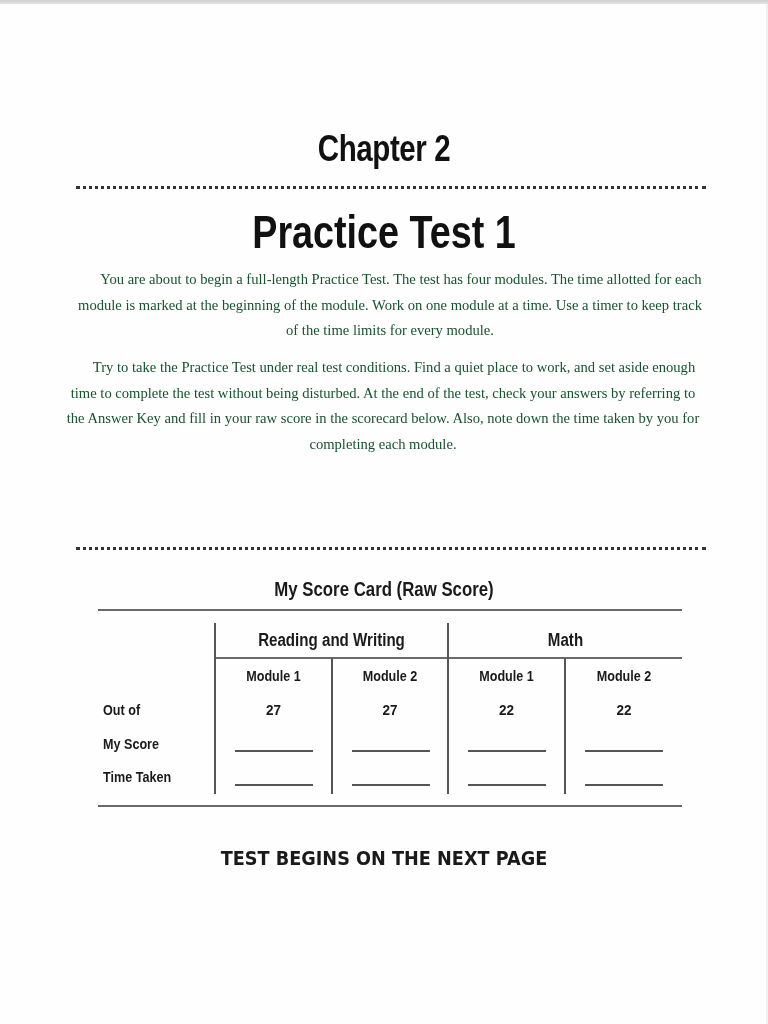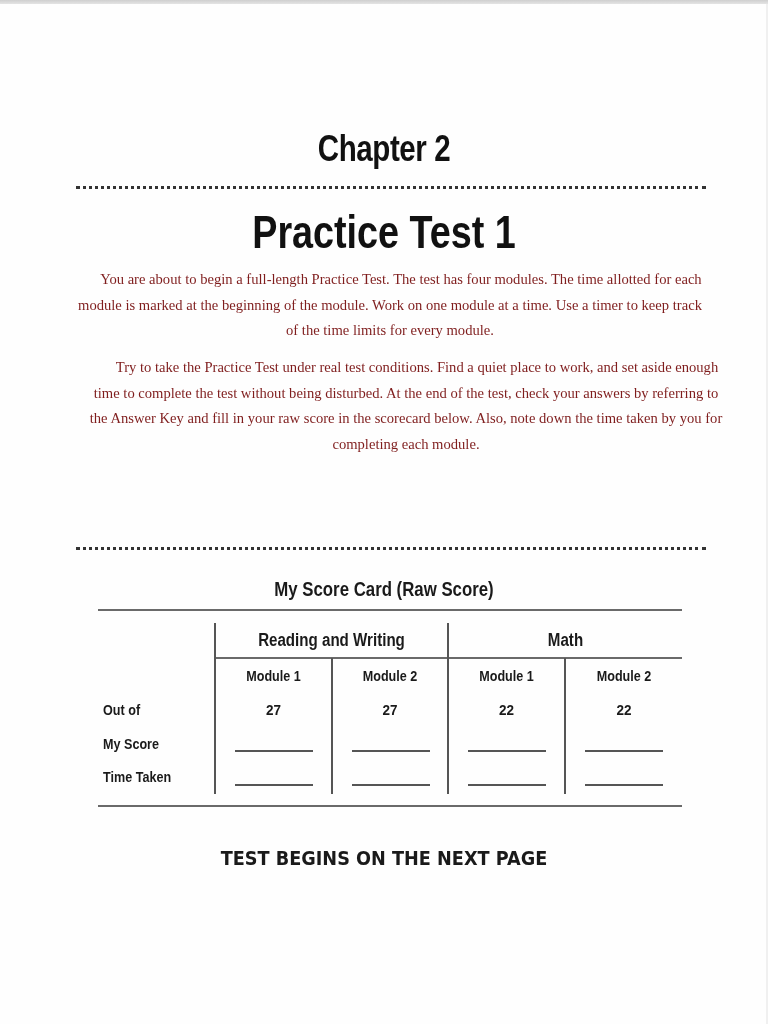--- a/index.html
+++ b/index.html
@@ -48,25 +48,25 @@
     transform: scaleX(0.82);
     transform-origin: center;
     color: #111;
   }
   .para {
     position: absolute;
     font-family: "Liberation Serif", serif;
     font-size: 14.6px;
     line-height: 25.5px;
     text-align: center;
-    color: #7f1d1d;
+    color: #14532d;
   }
   .para .indent { display: inline-block; width: 22px; }
   .p1 { left: 74px; width: 632px; top: 267px; }
-  .p2 { left: 88px; width: 636px; top: 355px; }
+  .p2 { left: 65px; width: 636px; top: 355px; }
   .p3 { left: 90px; width: 600px; top: 470px; }
   .scorecard-title {
     position: absolute; left: 0; top: 578px; width: 768px;
     text-align: center;
     font-family: "Liberation Sans", sans-serif;
     font-weight: bold;
     font-size: 20px;
     transform: scaleX(0.84);
     transform-origin: center;
     color: #1a1a1a;

